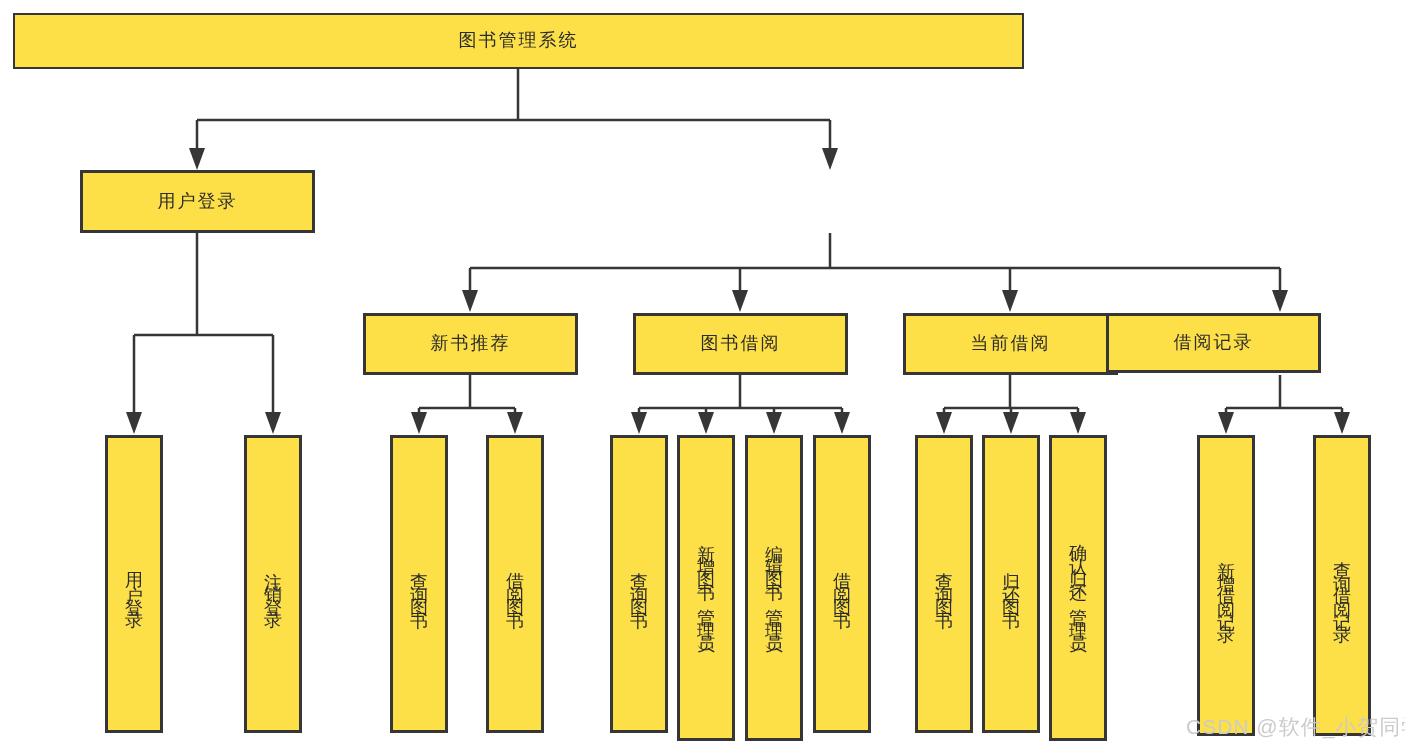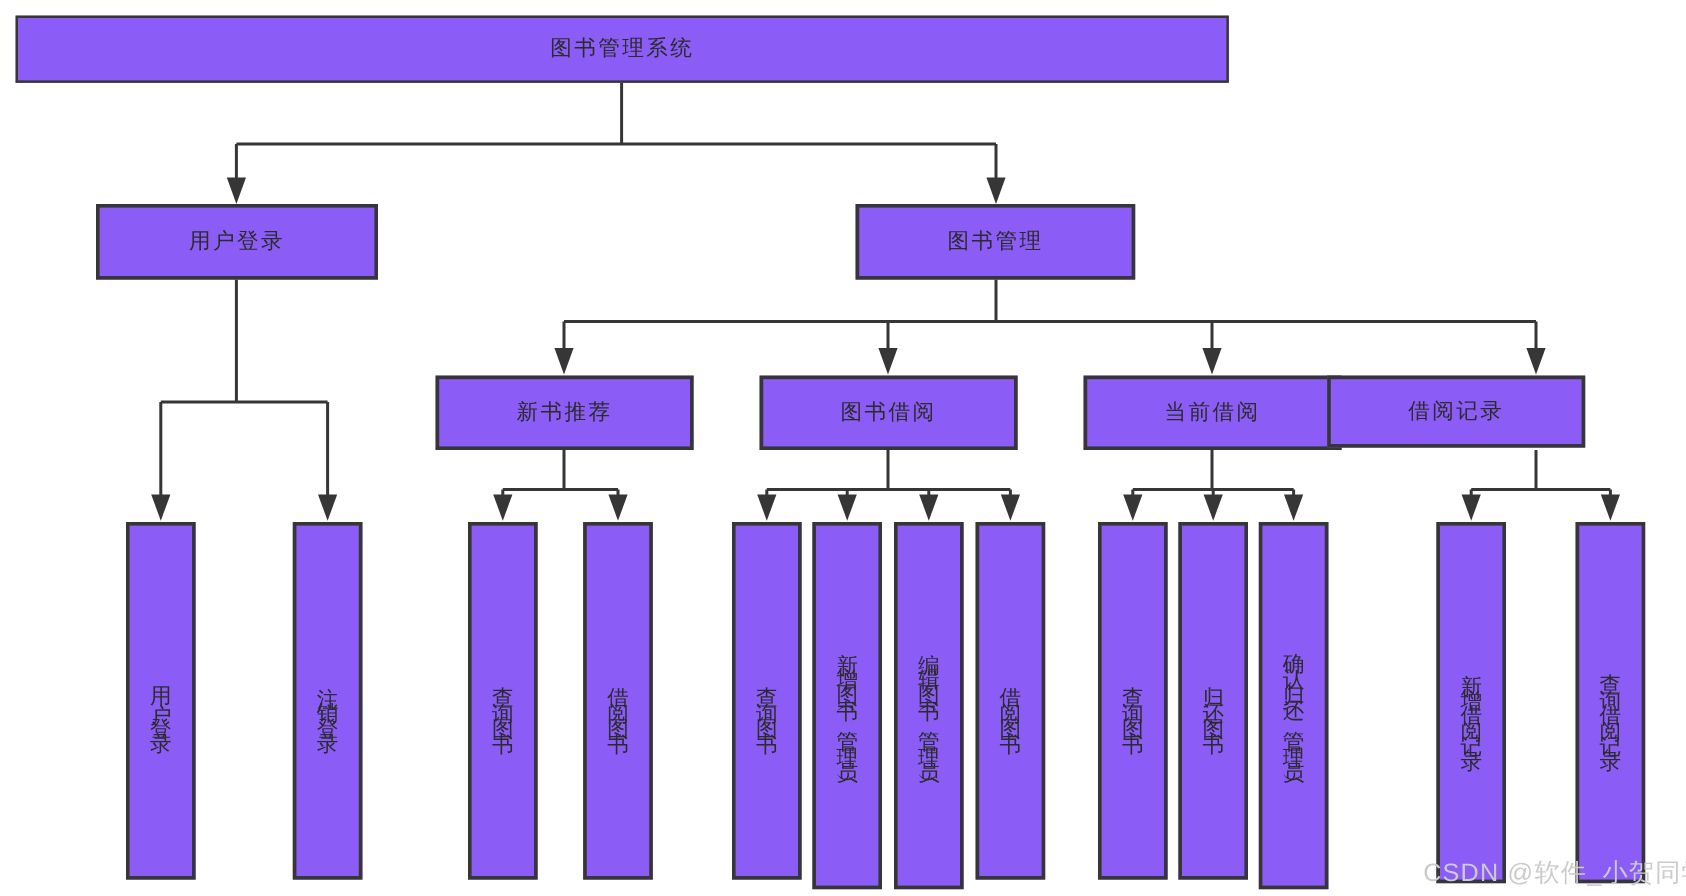--- a/index.html
+++ b/index.html
@@ -2,21 +2,21 @@
 <html><head>
 <meta charset="utf-8">
 <style>
   html,body { margin:0; padding:0; background:#ffffff; }
   .stage {
     position:relative; width:1405px; height:747px; background:#ffffff;
     font-family:"Liberation Sans","DejaVu Sans",sans-serif; color:#2b2b2b; overflow:hidden;
   }
   .connectors { position:absolute; left:0; top:0; }
   .node {
-    position:absolute; box-sizing:border-box; background:#8b5cf6;
+    position:absolute; box-sizing:border-box; background:#fde047;
     border:3px solid #363636; display:flex; align-items:center; justify-content:center;
     font-size:18px; letter-spacing:2px; text-align:center; line-height:1.2;
   }
   .node.root { border-width:2px; }
   .leaf {
     writing-mode:vertical-rl; text-orientation:mixed;
     letter-spacing:13px; line-height:1; font-size:18px;
   }
   .watermark {
     position:absolute; left:1186px; top:713px; z-index:5;
@@ -64,21 +64,20 @@
       <polygon points="1003,412 1019,412 1011,434"></polygon>
       <polygon points="1070,412 1086,412 1078,434"></polygon>
       <polygon points="1218,412 1234,412 1226,434"></polygon>
       <polygon points="1334,412 1350,412 1342,434"></polygon>
     </g>
   </svg>
 
   <div class="node root" style="left:13px;top:13px;width:1011px;height:56px;">图书管理系统</div>
 
   <div class="node" style="left:80px;top:170px;width:235px;height:63px;">用户登录</div>
-  <div class="node" style="left:713px;top:170px;width:233px;height:63px;">图书管理</div>
 
   <div class="node" style="left:363px;top:313px;width:215px;height:62px;">新书推荐</div>
   <div class="node" style="left:903px;top:313px;width:215px;height:62px;">当前借阅</div>
   <div class="node" style="left:633px;top:313px;width:215px;height:62px;">图书借阅</div>
   <div class="node" style="left:1106px;top:313px;width:215px;height:60px;">借阅记录</div>
 
   <div class="node leaf" style="left:105px;top:435px;width:58px;height:298px;">用户登录</div>
   <div class="node leaf" style="left:244px;top:435px;width:58px;height:298px;">注销登录</div>
 
   <div class="node leaf" style="left:390px;top:435px;width:58px;height:298px;">查询图书</div>

